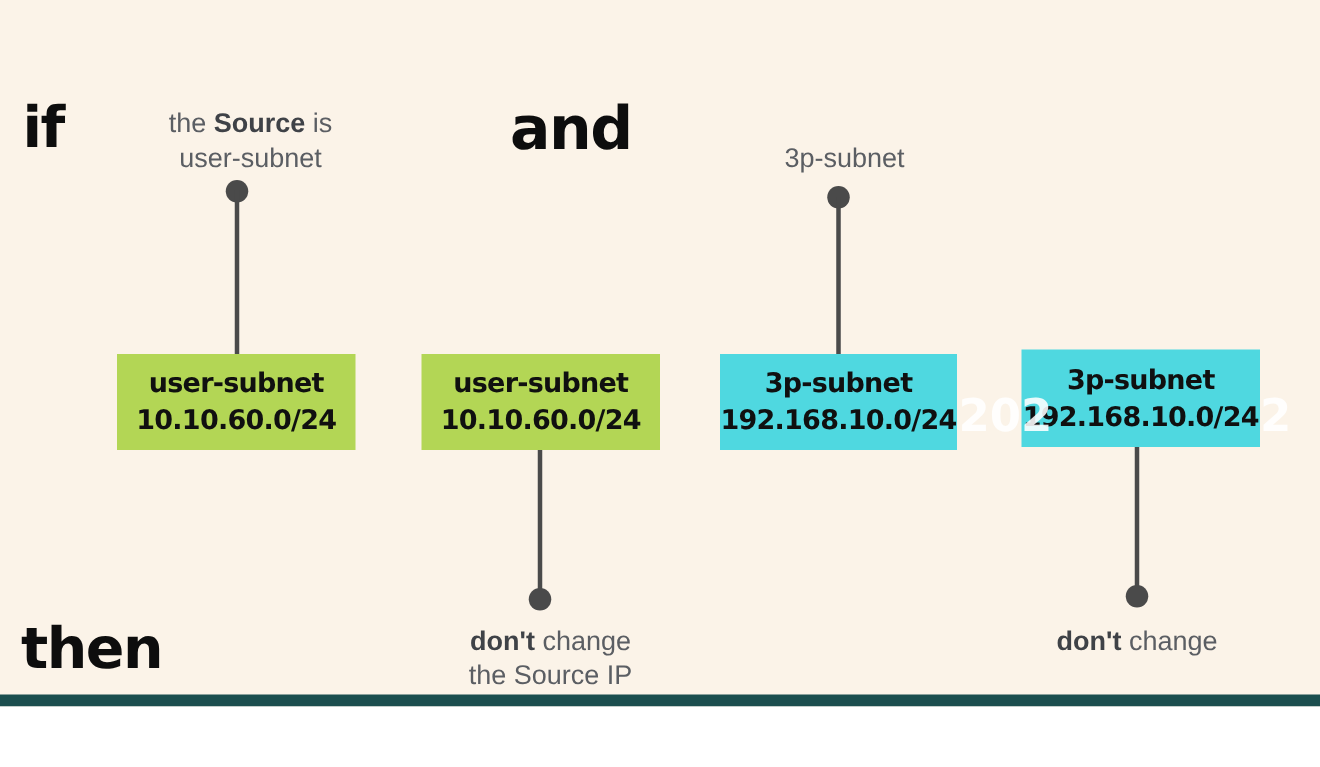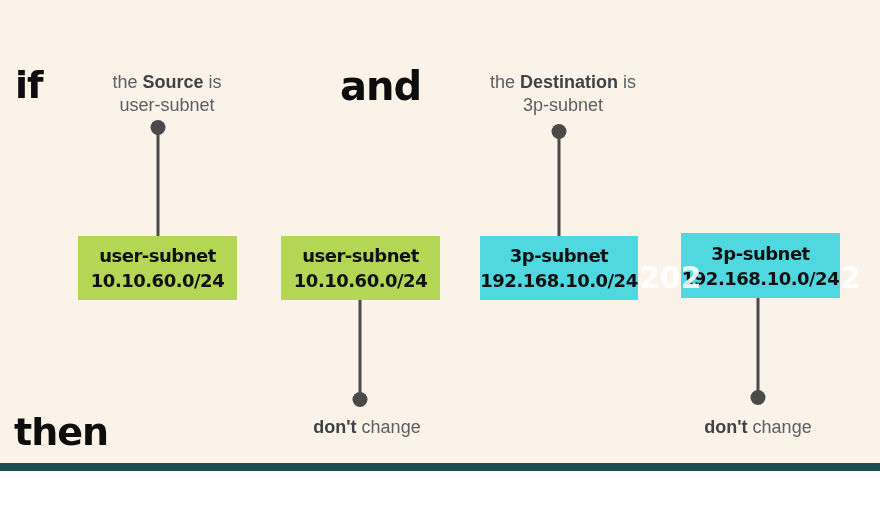--- a/index.html
+++ b/index.html
@@ -108,21 +108,21 @@
 
   <div class="keyword kw-if">if</div>
   <div class="keyword kw-then">then</div>
   <div class="keyword kw-and">and</div>
 
   <div class="note cond-1">
     <span><span>the </span><b>Source</b><span> is</span></span><br>
     <span>user-subnet</span>
   </div>
   <div class="note cond-2">
-    <span><span>the </span><b>Destination</b><span> is</span></span><br>
+    <br>
     <span>3p-subnet</span>
   </div>
 
   <div class="pin pin-cond-1">
     <span class="dot"></span>
     <span class="stem"></span>
   </div>
   <div class="pin pin-cond-2">
     <span class="dot"></span>
     <span class="stem"></span>
@@ -152,20 +152,21 @@
     <span class="stem"></span>
     <span class="dot"></span>
   </div>
   <div class="pin pin-res-2">
     <span class="stem"></span>
     <span class="dot"></span>
   </div>
 
   <div class="note res-1">
     <span><b>don't</b><span> change</span></span><br>
+    <span>the Source IP</span>
   </div>
   <div class="note res-2">
     <span><b>don't</b><span> change</span></span><br>
   </div>
 
   <div class="footer-bar"></div>
 
 </div>
 
 </body></html>

